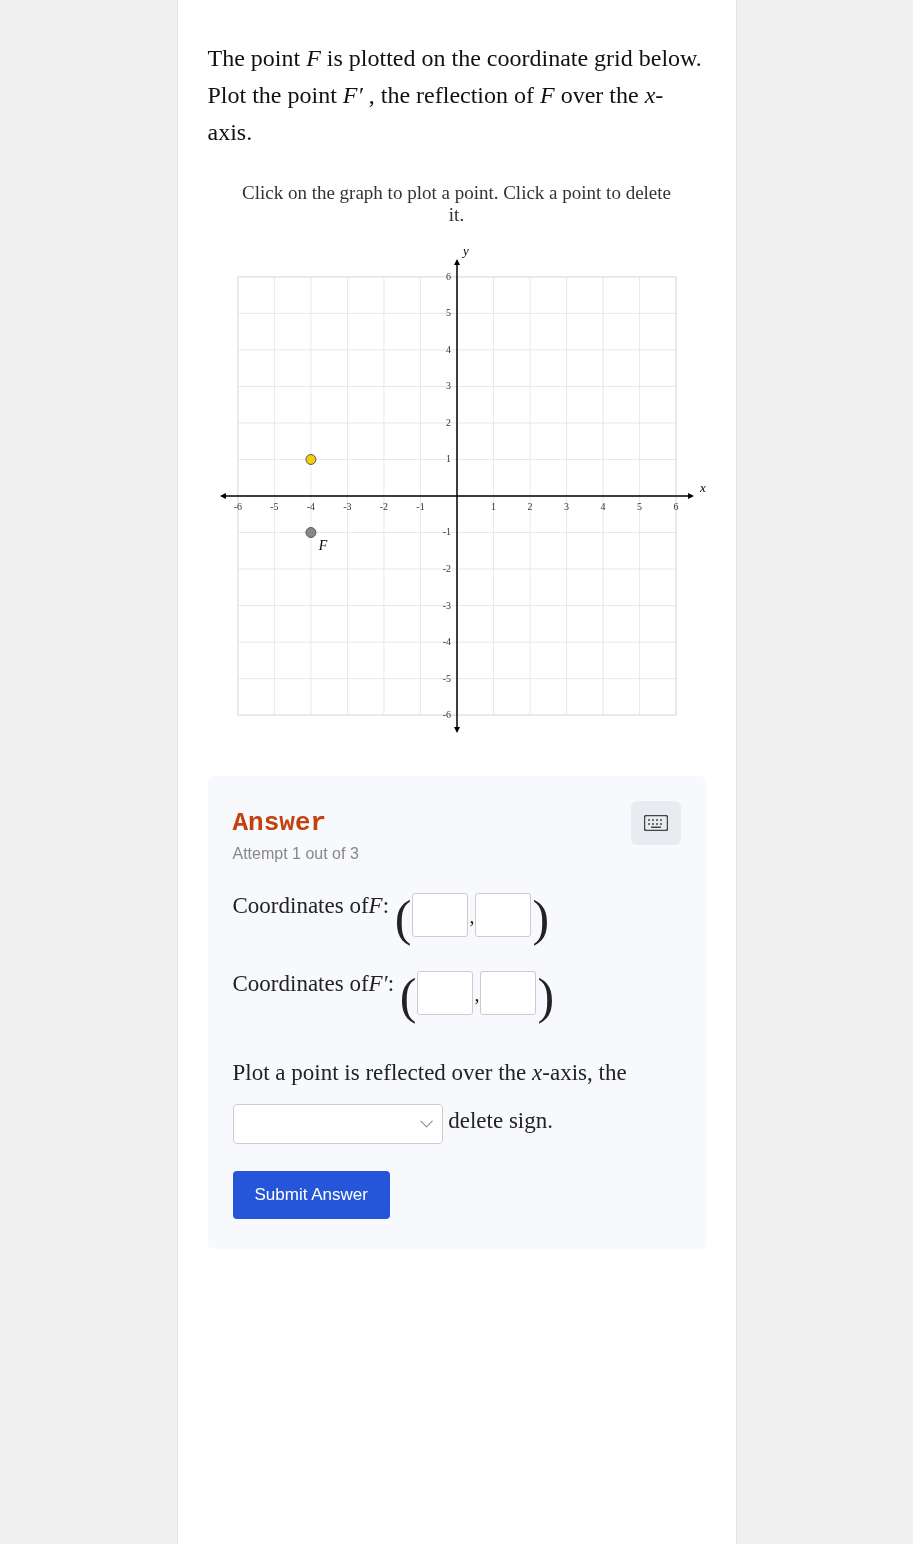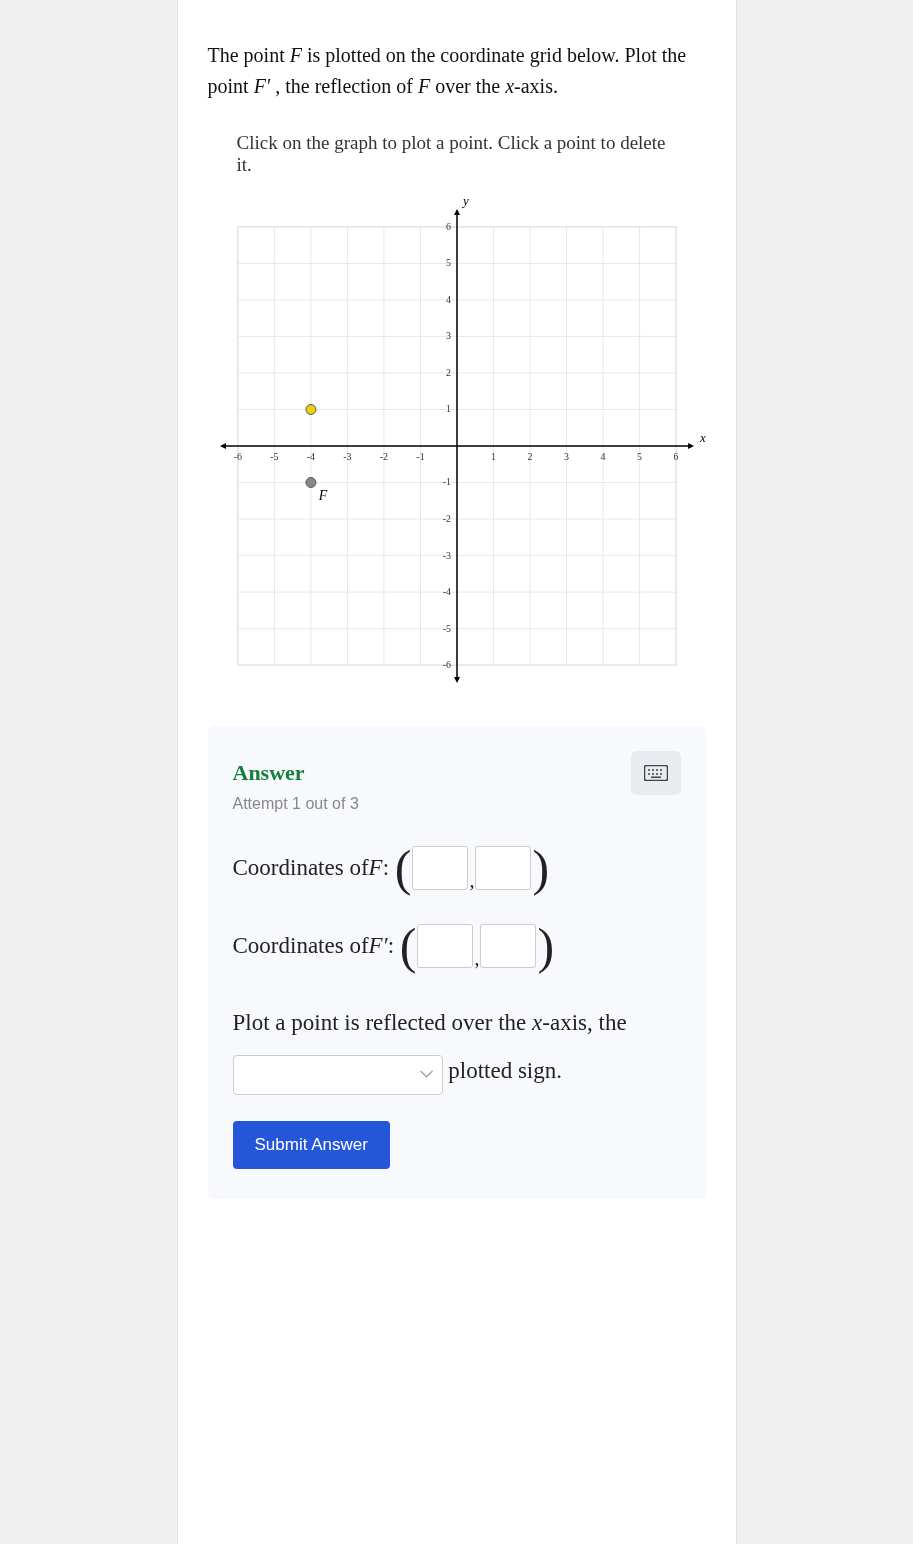--- a/index.html
+++ b/index.html
@@ -1,29 +1,29 @@
 <!DOCTYPE html>
 <html><head>
 <meta charset="utf-8">
 <style>
 * { box-sizing: border-box; margin: 0; padding: 0; }
 body { font-family: Georgia, 'Times New Roman', serif; background: #f0f0f0; display: flex; justify-content: center; }
 .page { width: 913px; min-height: 1544px; background: #f0f0f0; display: flex; justify-content: center; }
 .card { width: 560px; background: #fff; border-left: 1px solid #e5e5e5; border-right: 1px solid #e5e5e5; padding: 40px 30px 40px 30px; }
-.question { font-size: 20px; line-height: 1.55; color: #111; margin-bottom: 30px; }
+.question { font-size: 24px; line-height: 1.55; color: #111; margin-bottom: 30px; }
 .mathit { font-family: 'Times New Roman', serif; font-style: italic; }
-.hint { font-size: 19px; color: #333; margin: 10px auto 20px; width: 440px; }
+.hint { text-align: center; font-size: 19px; color: #333; margin: 10px auto 20px; width: 440px; }
 .graph-wrap { display: flex; justify-content: center; margin-bottom: 30px; }
 svg.graph { width: 500px; height: 500px; }
 .answer-box { background: #f7f9fc; border-radius: 6px; padding: 25px 25px 30px; }
 .answer-head { display: flex; align-items: center; justify-content: space-between; }
-.answer-title { font-size: 22px; font-weight: bold; color: #15803d; font-family: Liberation Serif, serif; }
+.answer-title { font-size: 26px; font-weight: bold; color: #c2410c; font-family: Liberation Mono, monospace; }
 .attempt { font-size: 16px; color: #888; margin-bottom: 30px; font-family: -apple-system, Arial, sans-serif; }
 .kbd-btn { background: #e8ecf1; border-radius: 6px; width: 50px; height: 44px; display: flex; align-items: center; justify-content: center; cursor: pointer; }
-.coord-line { font-size: 23px; color: #222; display: flex; align-items: center; margin-bottom: 28px; flex-wrap: nowrap; }
+.coord-line { font-size: 23px; color: #222; display: flex; margin-bottom: 28px; flex-wrap: nowrap; }
 .coord-line .paren { font-size: 50px; font-family: 'Times New Roman', serif; line-height: 1; }
 .coord-input { width: 56px; height: 44px; border: 1px solid #ccc; border-radius: 3px; font-size: 18px; text-align: center; margin: 0 1px; }
 .comma { font-size: 20px; position: relative; top: 12px; }
 .reflect-text { font-size: 23px; color: #222; line-height: 2.1; }
 .sel { display: inline-block; min-width: 210px; height: 40px; border: 1px solid #ccc; border-radius: 4px; background: #fff; font-size: 16px; padding: 0 8px; vertical-align: middle; appearance: none; position: relative; }
 .sel-wrap { position: relative; display: inline-block; vertical-align: middle; }
 .sel-wrap::after { content: ''; position: absolute; right: 12px; top: 50%; width: 8px; height: 8px; border-right: 1.5px solid #888; border-bottom: 1.5px solid #888; transform: translateY(-70%) rotate(45deg); pointer-events: none; }
 .submit { margin-top: 24px; background: #2556d9; color: #fff; border: none; border-radius: 4px; padding: 14px 22px; font-size: 17px; cursor: pointer; font-family: -apple-system, Arial, sans-serif; }
 </style>
 </head>
@@ -153,20 +153,20 @@
       <span class="paren">(</span>
       <input class="coord-input" style="">
       <span class="comma">,</span>
       <input class="coord-input" style="">
       <span class="paren">)</span>
     </div>
 
     <div class="reflect-text">
       <span>Plot a point is reflected over the </span><span class="mathit">x</span><span>-axis, the </span>
       <span class="sel-wrap"><select class="sel"><option></option></select></span>
-      <span> plotted sign.</span>
+      <span> delete sign.</span>
     </div>
 
     <button class="submit">Submit Answer</button>
   </div>
 
 </div>
 </div>
 
 </body></html>

